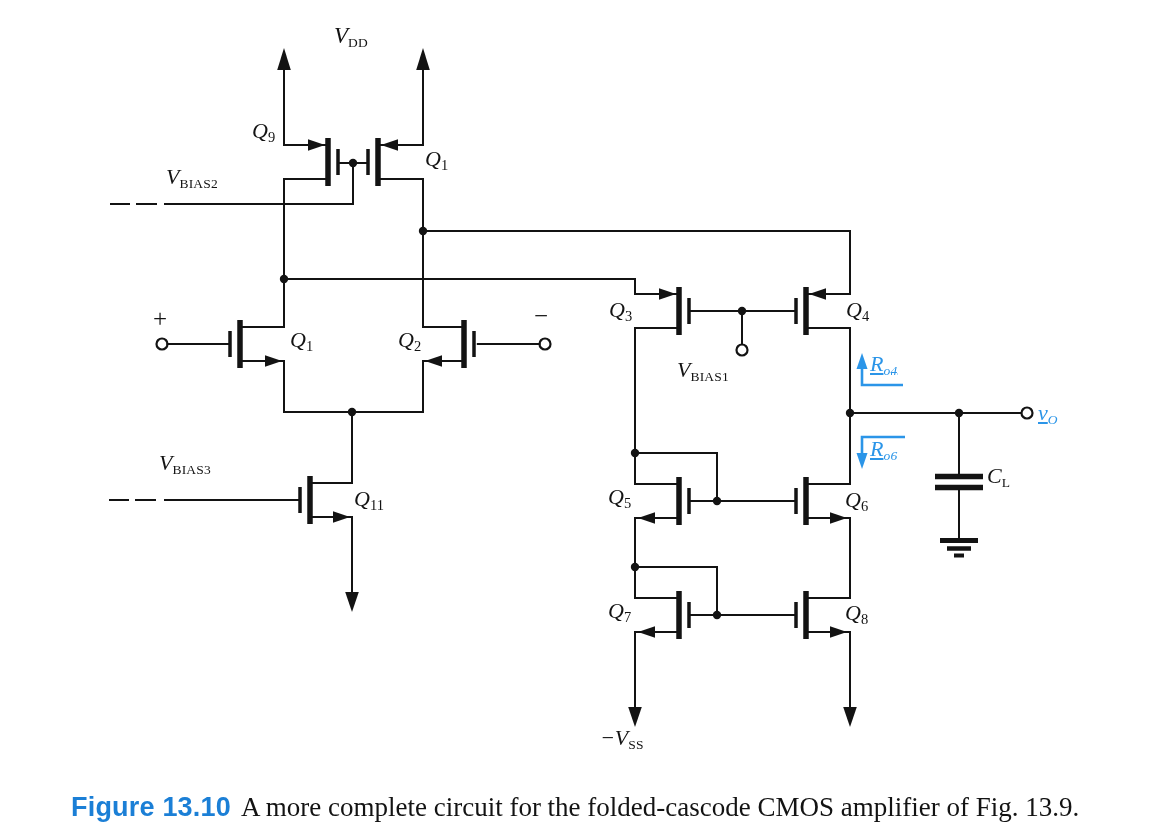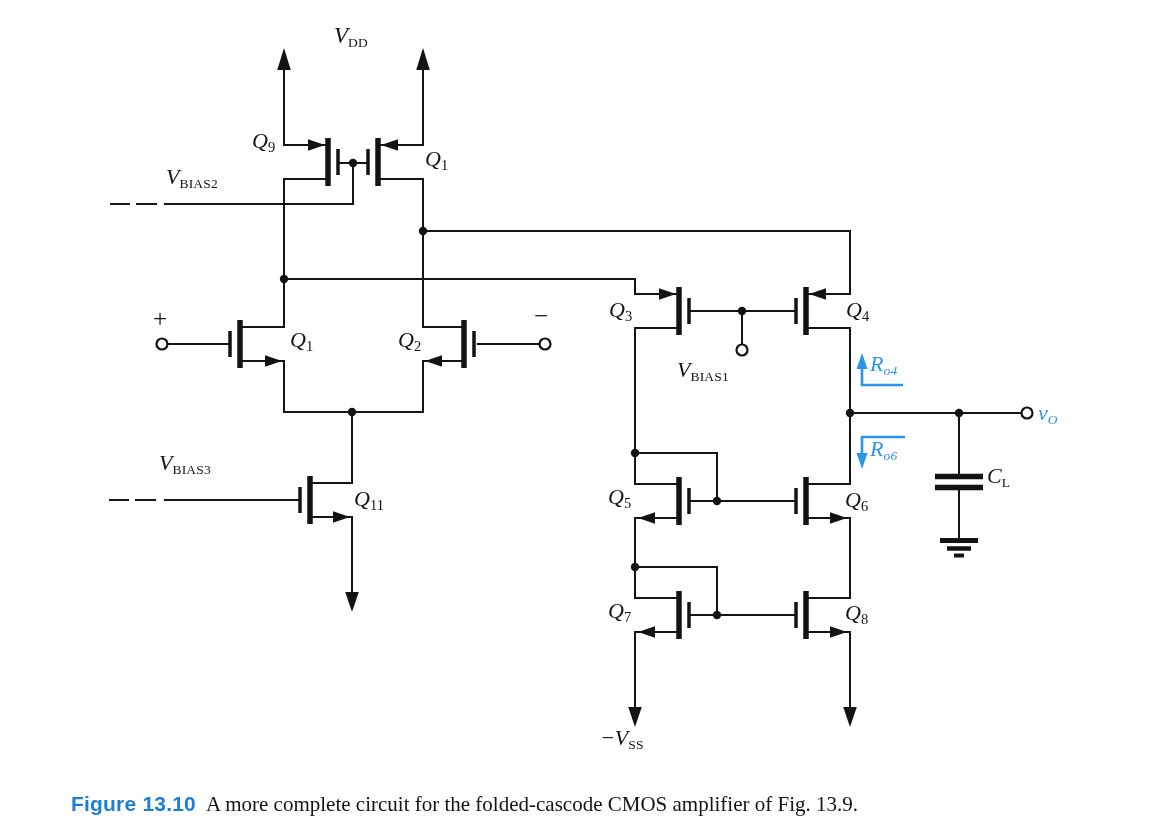--- a/index.html
+++ b/index.html
@@ -23,25 +23,25 @@
   .term{fill:#fff;stroke:var(--ink);stroke-width:2.2;}
   .ah{fill:var(--ink);stroke:none;}
   .blue-wire{stroke:var(--annotation-blue);stroke-width:2.6;fill:none;stroke-linecap:butt;}
   .blue-ah{fill:var(--annotation-blue);stroke:none;}
   .lbl{
     position:absolute;font-style:italic;font-size:22px;line-height:1;
     white-space:nowrap;color:var(--ink);
   }
   .lbl sub{font-size:13.5px;font-style:normal;line-height:0;vertical-align:-0.28em;letter-spacing:0.2px;}
   .lbl.num sub{font-size:14.5px;}
-  .lbl.blue{color:var(--annotation-blue);}
+  .lbl.blue{color:var(--annotation-blue);text-decoration:underline;}
   .lbl.blue sub{font-style:italic;}
   .sign{position:absolute;font-size:25px;line-height:1;font-style:normal;color:var(--ink);}
   #caption{
-    position:absolute;left:71px;top:791px;font-size:21px;line-height:1.2;
+    position:absolute;left:71px;top:791px;font-size:27px;line-height:1.2;
     color:var(--ink);white-space:nowrap;
   }
   #caption .fig{
     font-family:"Liberation Sans",sans-serif;font-weight:bold;color:var(--caption-blue);
     margin-right:10px;letter-spacing:0.2px;
   }
 </style>
 </head>
 <body>
 
@@ -240,21 +240,21 @@
       <polygon class="blue-ah" points="862,353 856.5,369 867.5,369"></polygon>
     </g>
     <g>
       <polyline class="blue-wire" points="905,437 862,437 862,456"></polyline>
       <polygon class="blue-ah" points="862,469 856.5,453 867.5,453"></polygon>
     </g>
   </svg>
 
   <div class="lbl" style="left:334px;top:24px;font-size:23px"><span>V</span><sub>DD</sub></div>
 
-  <div class="lbl num" style="left:252px;top:130px"><span>Q</span><sub>9</sub></div>
+  <div class="lbl num" style="left:252px;top:120px"><span>Q</span><sub>9</sub></div>
   <div class="lbl num" style="left:425px;top:148px"><span>Q</span><sub>1</sub></div>
 
   <div class="lbl" style="left:166px;top:166px"><span>V</span><sub>BIAS2</sub></div>
   <div class="lbl" style="left:159px;top:452px"><span>V</span><sub>BIAS3</sub></div>
   <div class="lbl" style="left:677px;top:359px"><span>V</span><sub>BIAS1</sub></div>
 
   <div class="sign" style="left:153px;top:306px">+</div>
   <div class="sign" style="left:534px;top:303px">−</div>
 
   <div class="lbl num" style="left:290px;top:329px"><span>Q</span><sub>1</sub></div>

